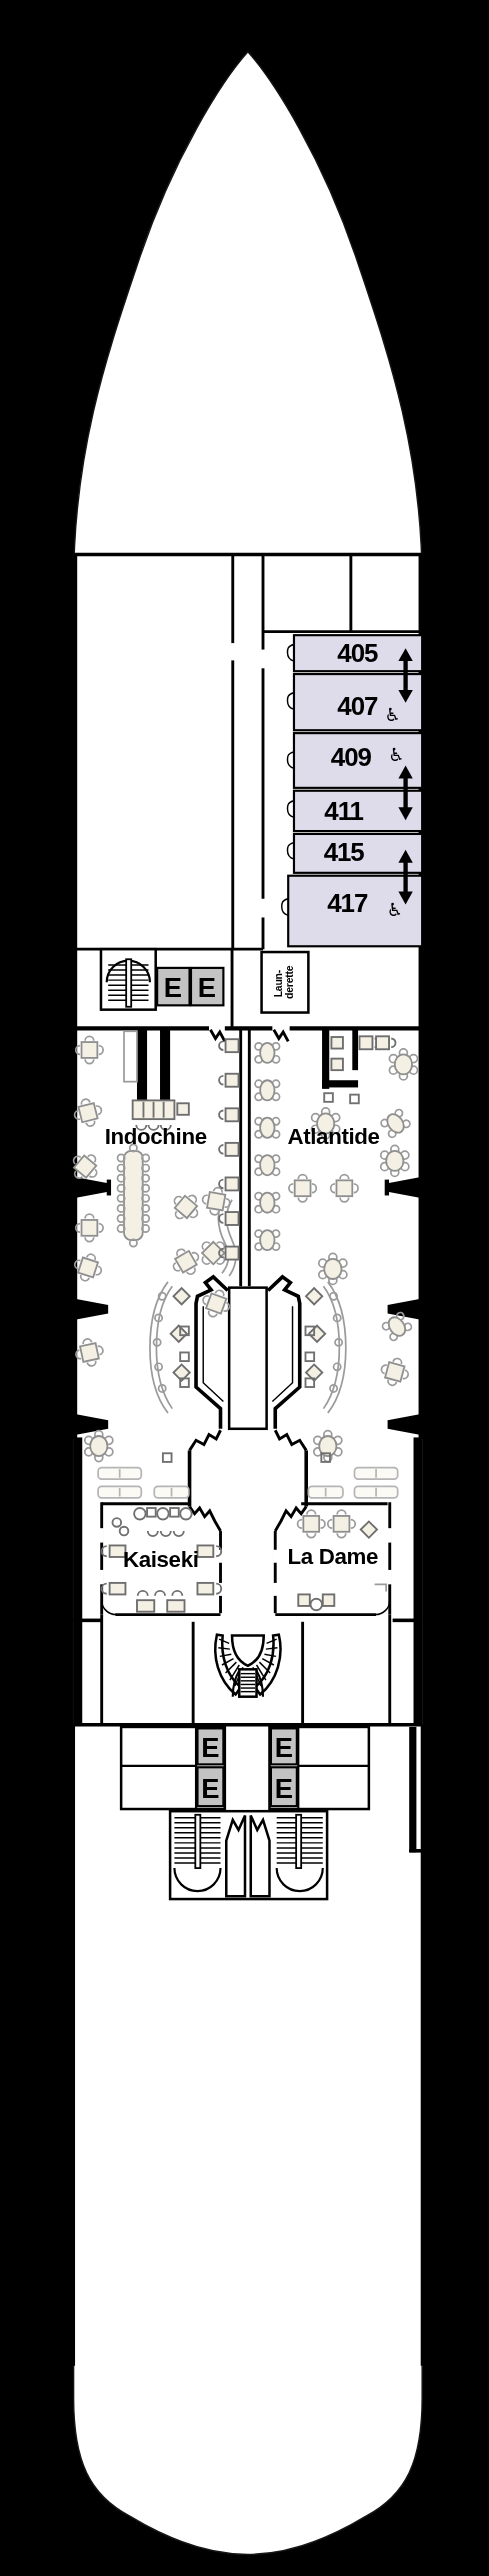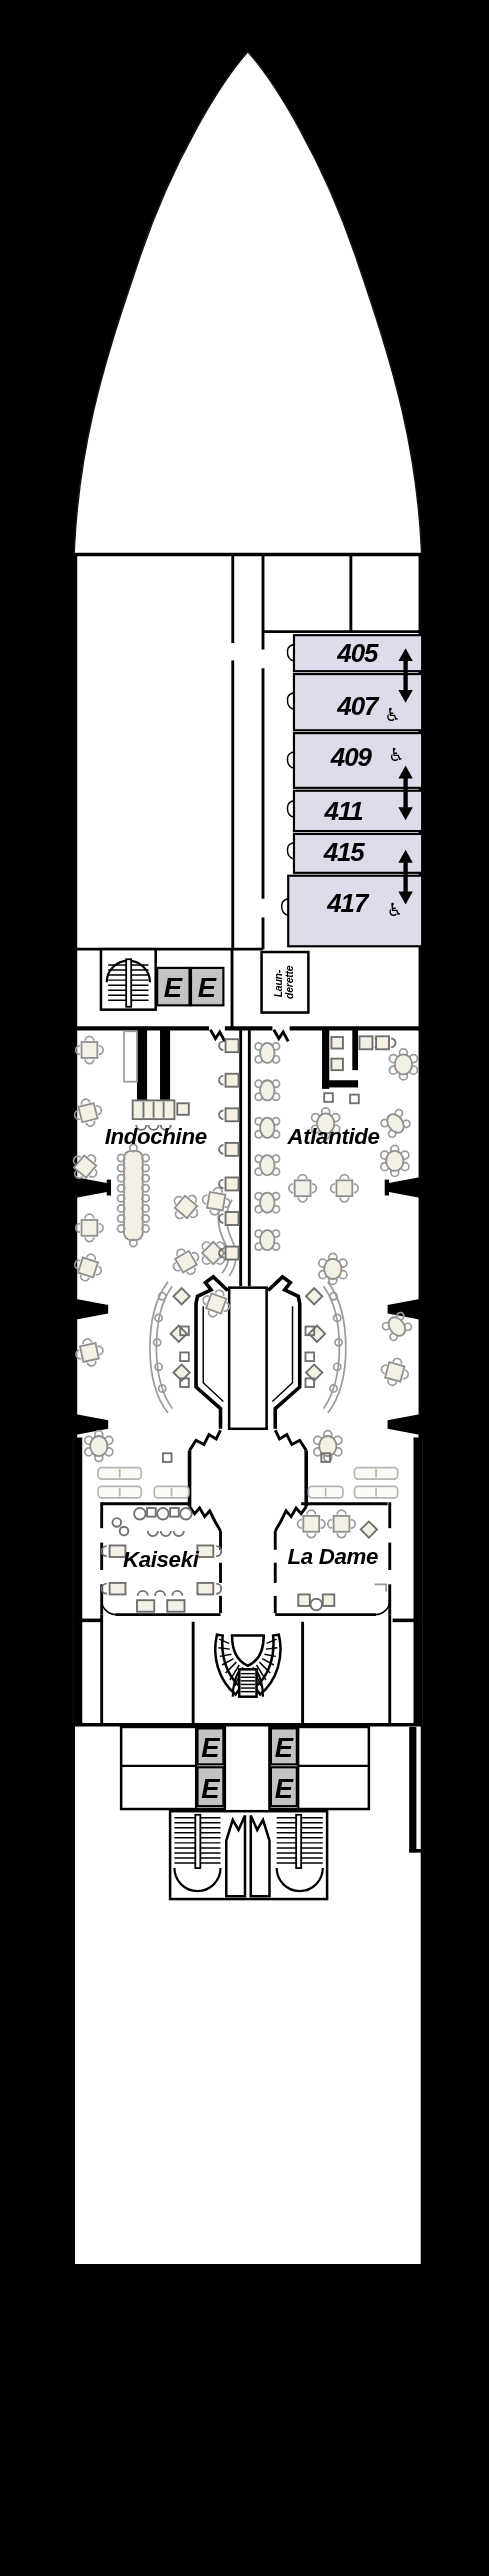--- a/index.html
+++ b/index.html
@@ -1,16 +1,16 @@
 <!DOCTYPE html>
 <html style="--background: #000000; --hull: #ffffff; --wall: #000000; --cabin-fill: #dedbea; --elevator-fill: #c3c3c3; --table-fill: #f4f1e4; --furniture-stroke: #9b9b9b;font-size:11.5px"><head>
 <meta charset="utf-8">
 <style>
   html,body{margin:0;padding:0;background:#000;}
-  .page{position:relative;width:490px;height:2264px;background:#000;overflow:hidden;font-style:italic;}
+  .page{position:relative;width:490px;height:2576px;background:#000;overflow:hidden;}
   svg{display:block;}
   svg text{font-family:"Liberation Sans","DejaVu Sans",sans-serif;font-weight:bold;fill:#000;}
   .hull{fill:#fff;stroke:#161616;stroke-width:2;}
   .wall3{stroke:#000;stroke-width:3;fill:none;}
   .wall4{stroke:#000;stroke-width:4;fill:none;}
   .wall5{stroke:#000;stroke-width:5;fill:none;}
   .wall6{stroke:#000;stroke-width:6;fill:none;}
   .thin{stroke:#000;stroke-width:2;fill:none;}
   .blk{fill:#000;stroke:none;}
   .room{fill:#fff;stroke:#000;stroke-width:3.5;}

